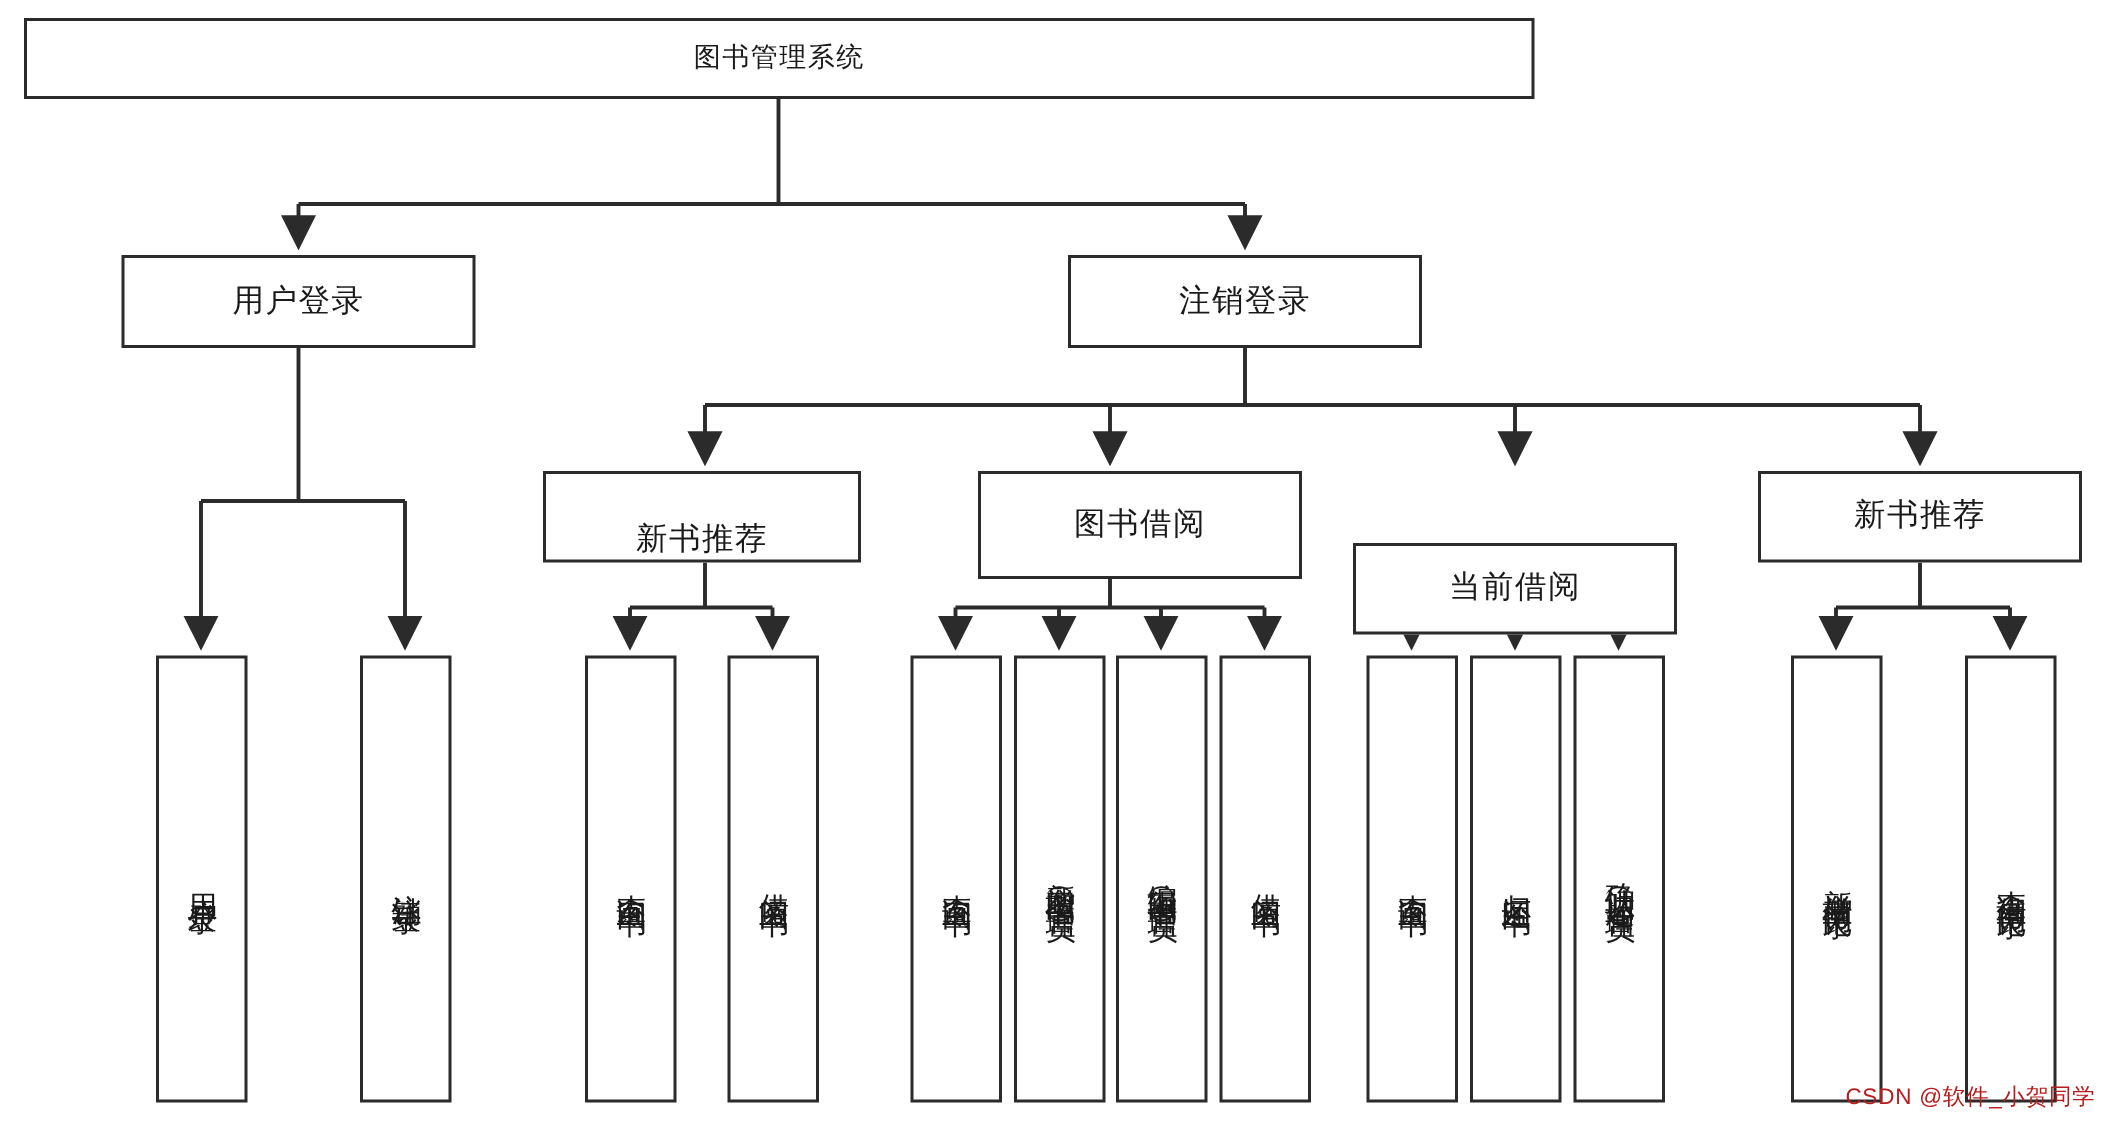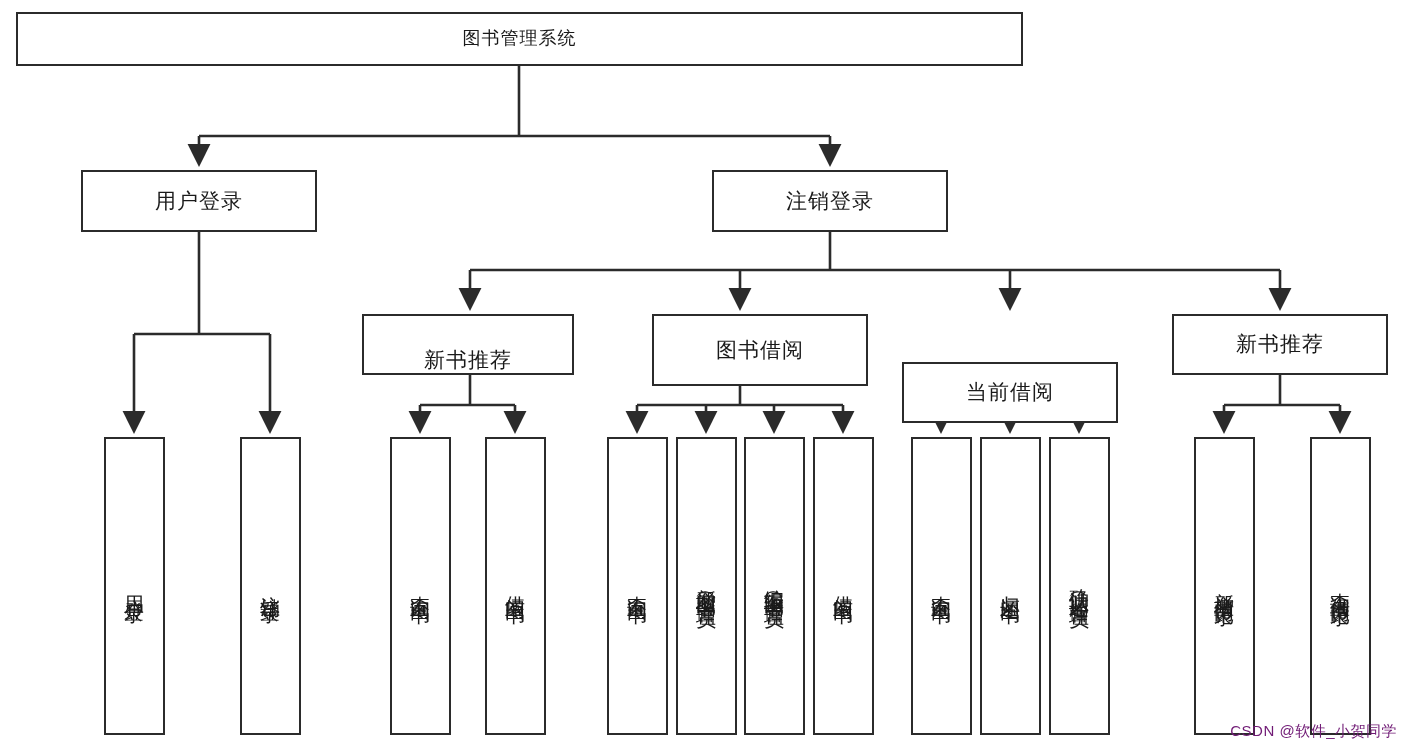--- a/index.html
+++ b/index.html
@@ -62,21 +62,21 @@
     letter-spacing: 3px;
     line-height: 1;
     white-space: nowrap;
     max-height: 100%;
   }
   #watermark {
     position: absolute;
     right: 8px;
     bottom: 6px;
     font-size: 15px;
-    color: #701a75;
+    color: #b91c1c;
     letter-spacing: 0.5px;
     white-space: nowrap;
     user-select: none;
   }
 </style>
 </head>
 <body>
 
 <div id="diagram-canvas">
 

